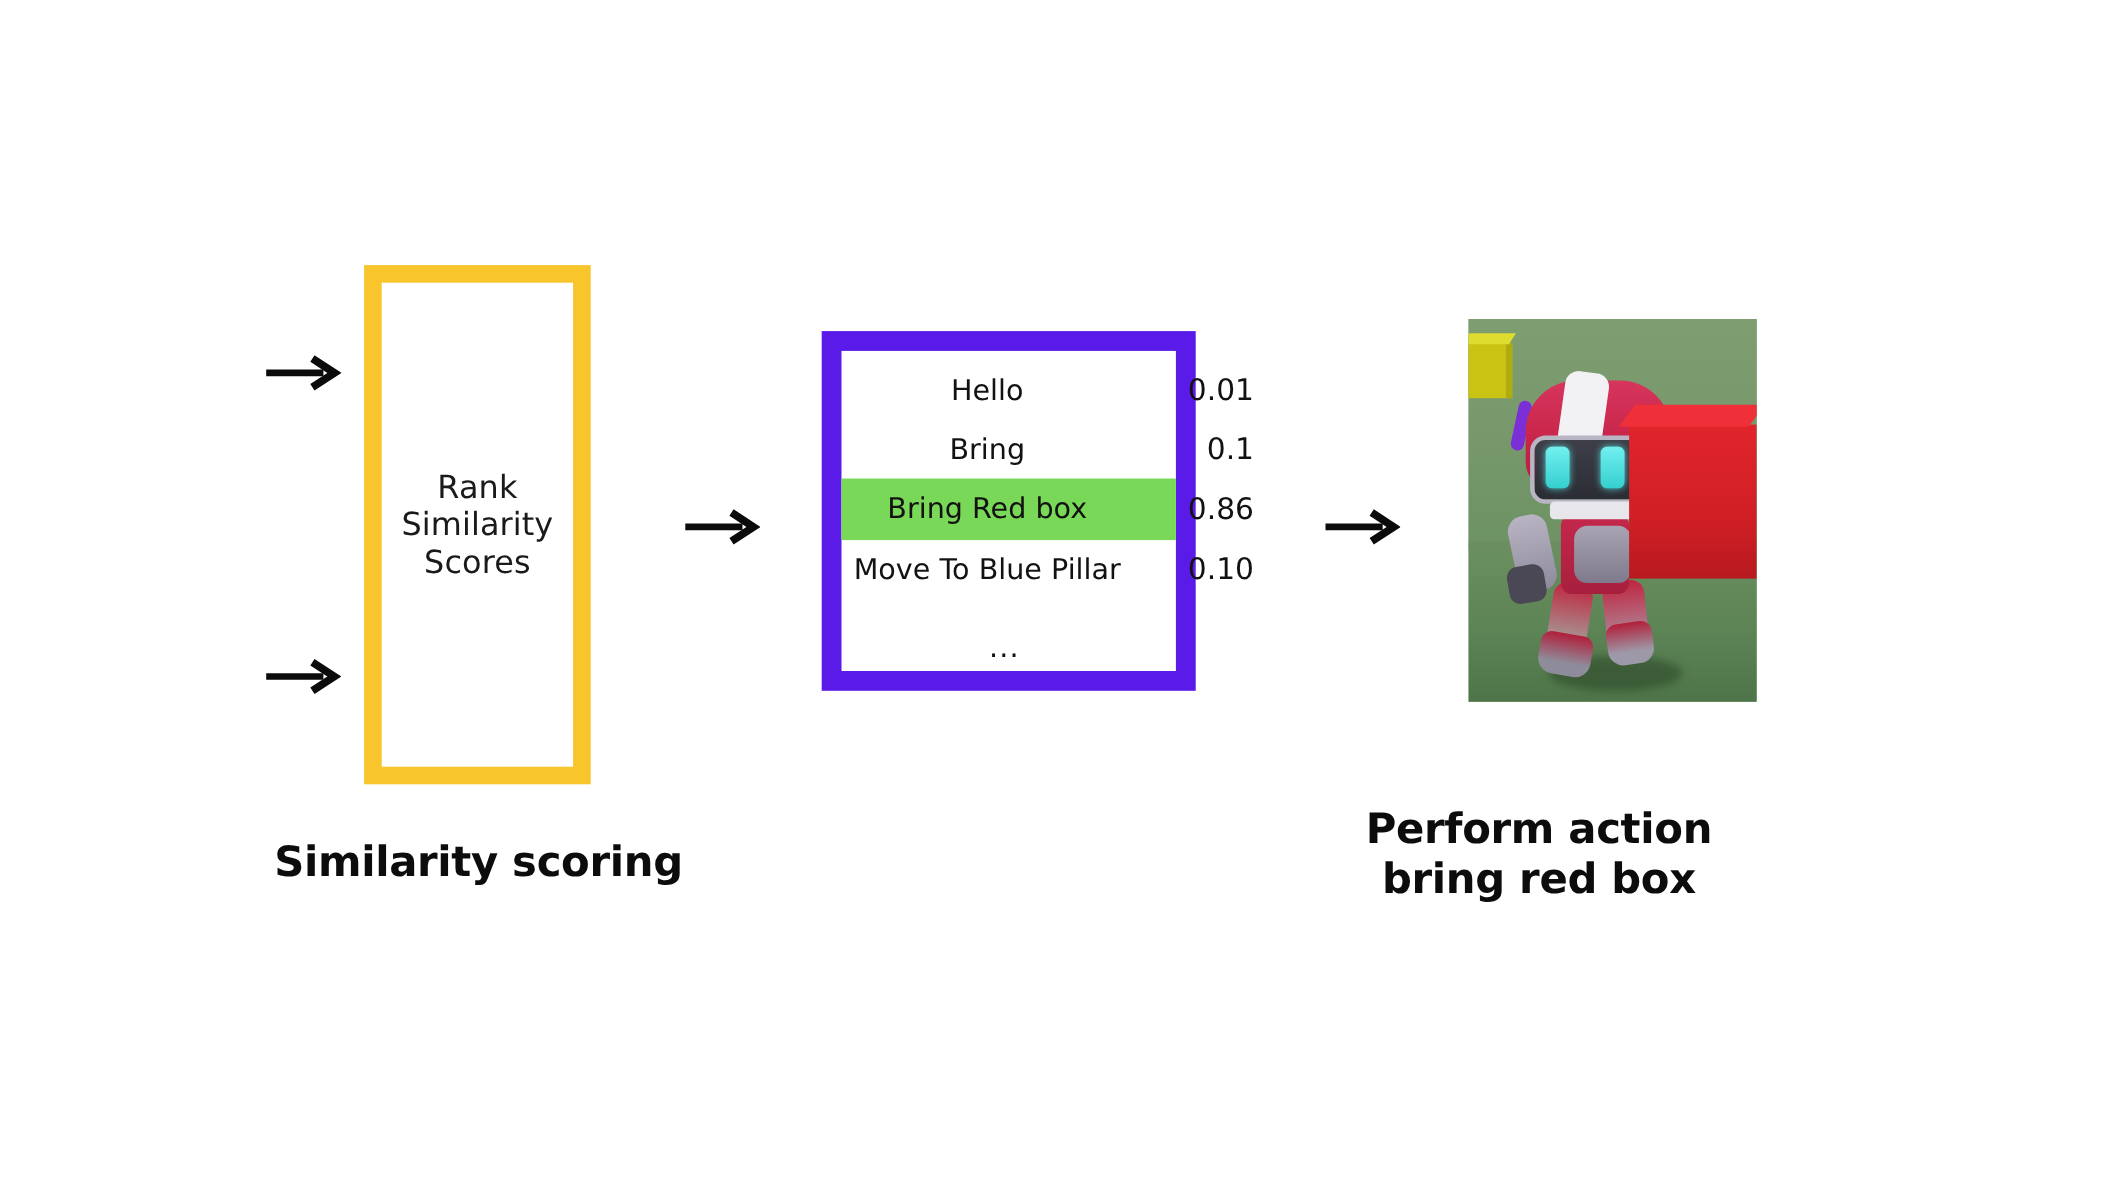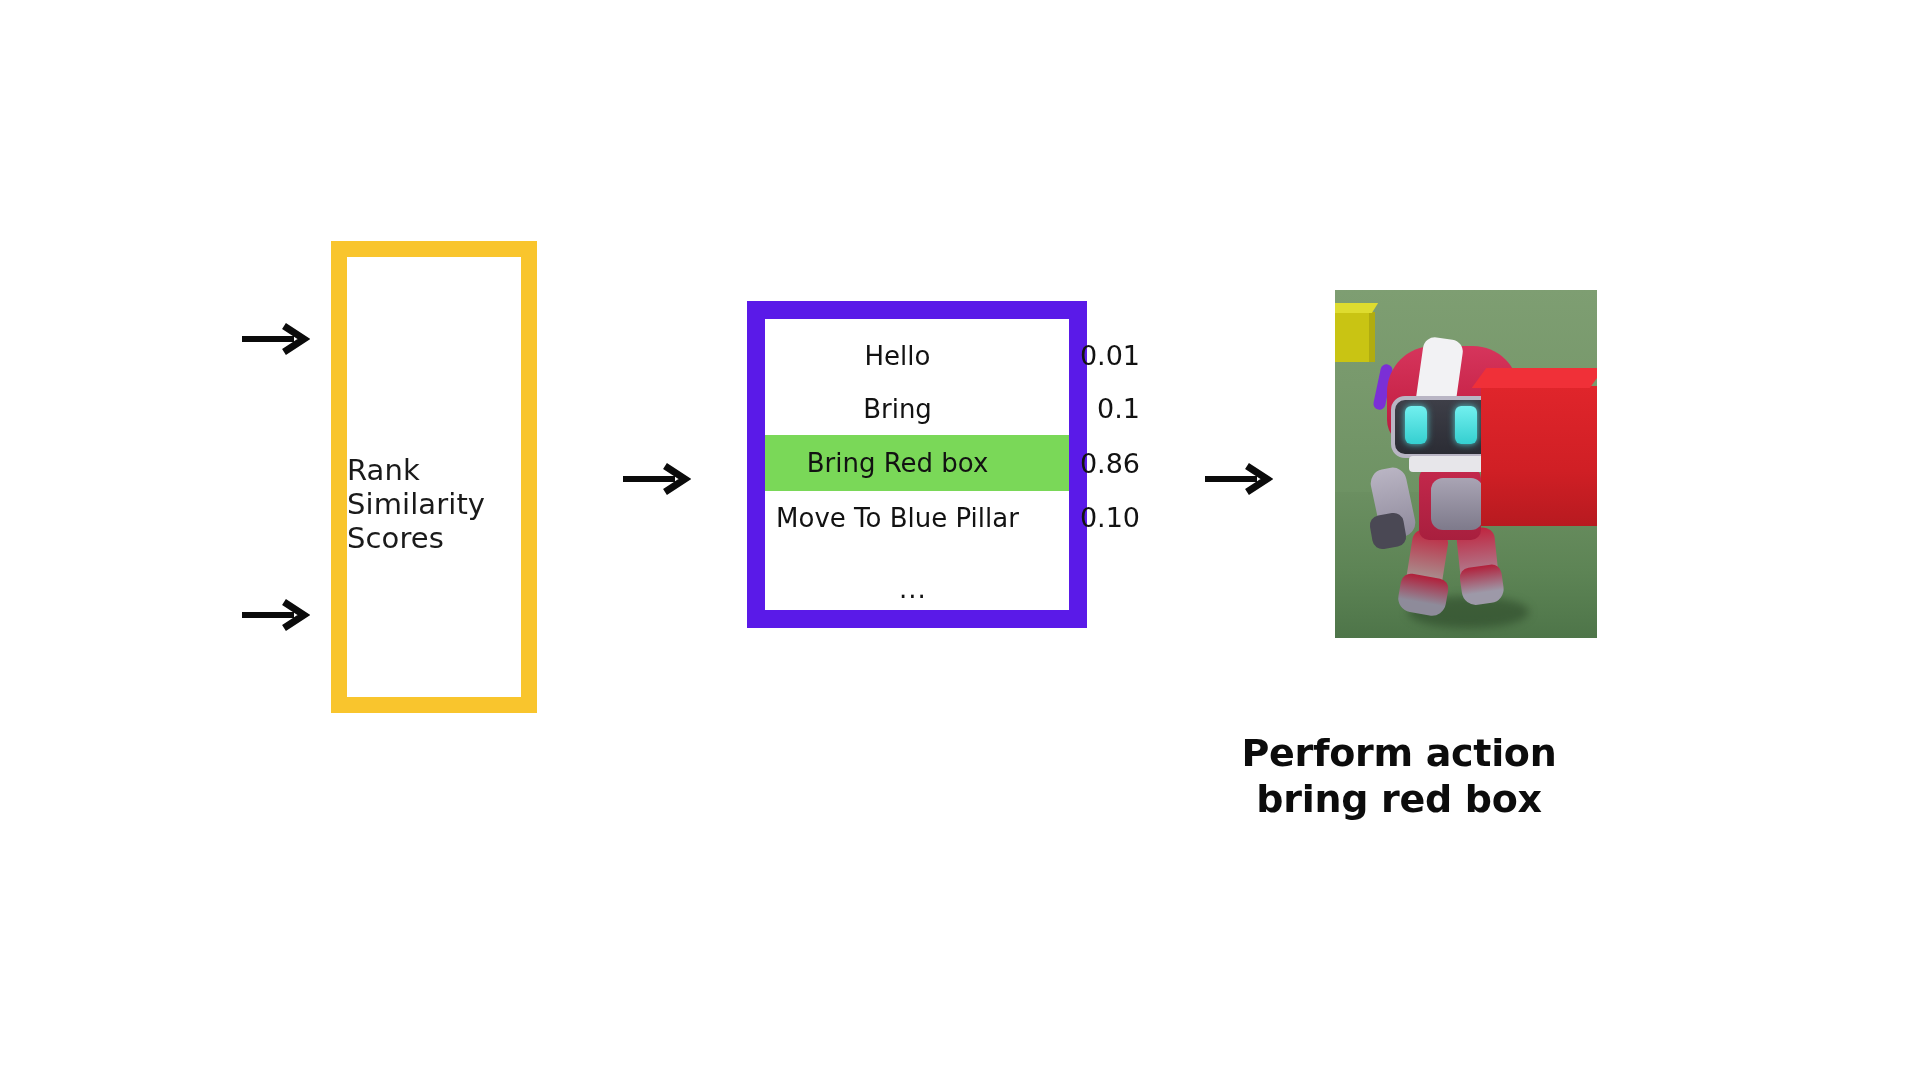--- a/index.html
+++ b/index.html
@@ -40,25 +40,25 @@
     box-sizing: border-box;
     border: 16px solid #F9C52D;
     background: #ffffff;
   }
   .yellow-box-label {
     position: absolute;
     left: 0;
     right: 0;
     top: 50%;
     transform: translateY(-50%);
+    text-align: center;
     font-size: 29px;
     line-height: 1.18;
     color: #1a1a1a;
     letter-spacing: 0.1px;
-    margin-top: 27px;
   }
   .yellow-box-label span { display: block; }
 
   
   .purple-box {
     position: absolute;
     left: 727px;
     top: 301px;
     width: 340px;
     height: 327px;
@@ -334,19 +334,22 @@
     <div class="rf-stripe"></div>
     <div class="rf-visor"></div>
     <div class="rf-eye left"></div>
     <div class="rf-eye right"></div>
     <div class="rf-chin"></div>
     <div class="rf-armR"></div>
     <div class="rf-handL"></div>
     <div class="rf-redbox"></div>
   </div>
 
+  <div class="caption caption-similarity">
+    <span>Similarity scoring</span>
+  </div>
 
   <div class="caption caption-perform">
     <span>Perform action</span>
     <span>bring red box</span>
   </div>
 
 </div>
 
 </body></html>

